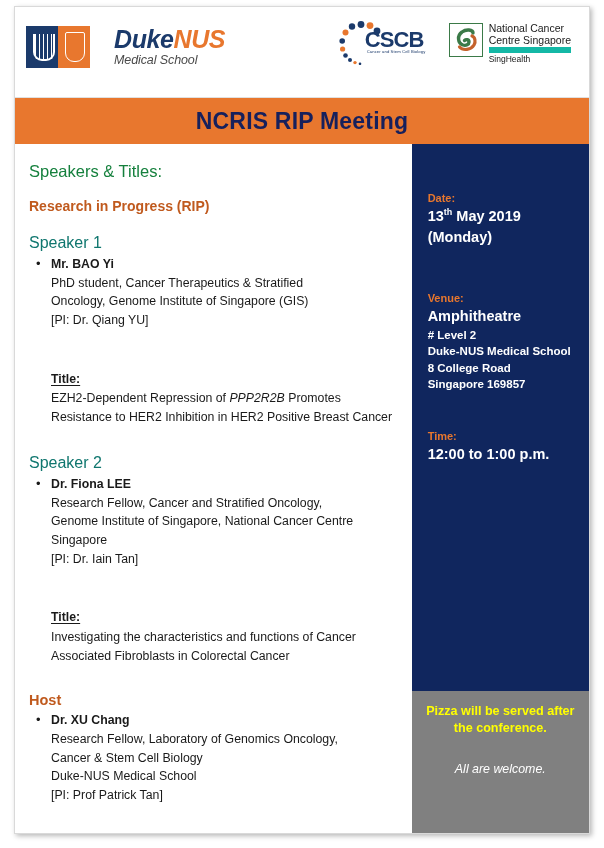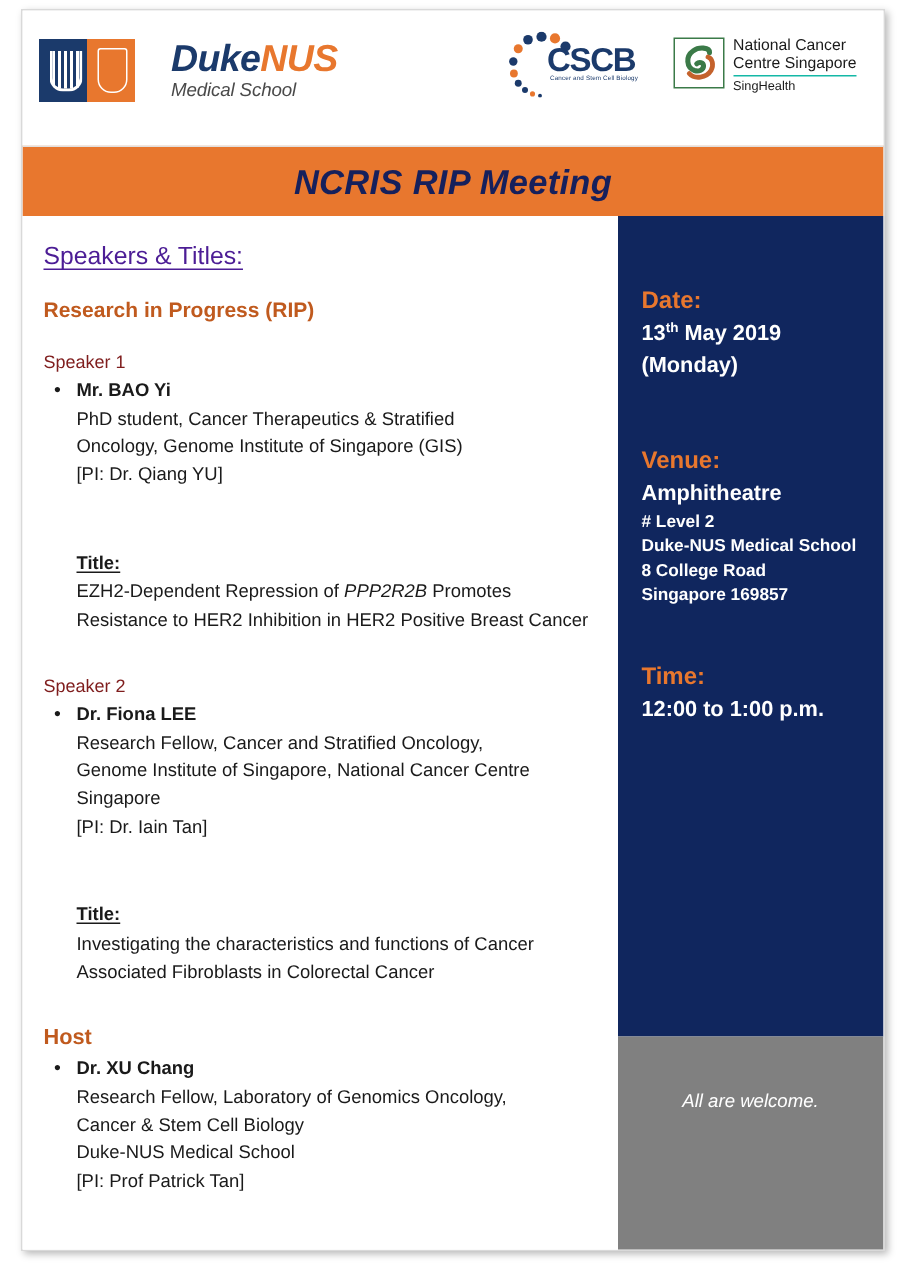--- a/index.html
+++ b/index.html
@@ -115,33 +115,32 @@
   .nccs-logo { display: flex; align-items: flex-start; gap: 6px; }
   .nccs-mark {
     width: 34px; height: 34px;
     border: 1.6px solid #3b7a48;
     display: flex; align-items: center; justify-content: center;
   }
   .nccs-words { line-height: 1.12; }
   .nccs-l1 { font-size: 10.5px; color: #1a1a1a; white-space: nowrap; }
   .nccs-l2 {
     font-size: 10.5px; color: #1a1a1a; white-space: nowrap;
-    border-bottom: 1px solid #14b8a6; padding-bottom: 1px;
+    border-bottom: 6px solid #14b8a6; padding-bottom: 1px;
   }
   .nccs-l3 { font-size: 8.5px; color: #1a1a1a; margin-top: 2px; }
 
   
   .title-band {
     background: #e8772e;
     height: 47px;
     display: flex;
     align-items: center;
     justify-content: center;
     border-top: 1px solid #e0e0e0;
-    font-style: italic;
   }
   .title-band-text {
     font-size: 23px;
     font-weight: bold;
     color: #16205c;
     letter-spacing: 0.2px;
   }
 
   
   .body-wrap {
@@ -158,34 +157,33 @@
 
   .right-col {
     width: 178px;
     display: flex;
     flex-direction: column;
   }
 
   
   .speakers-heading {
     font-size: 16.5px;
-    color: #4c1d95;
-    text-decoration: underline;
+    color: #15803d;
     text-underline-offset: 3px;
     margin-bottom: 17px;
   }
   .section-orange {
     font-size: 14px;
     font-weight: bold;
     color: #c05a1e;
     margin-bottom: 20px;
   }
   .speaker-label {
-    font-size: 12px;
-    color: #7f1d1d;
+    font-size: 16px;
+    color: #0f766e;
     margin-bottom: 3px;
   }
   .host-label {
     font-size: 14.5px;
     font-weight: bold;
     color: #c05a1e;
     margin-bottom: 3px;
   }
   .person-block {
     padding-left: 22px;
@@ -222,21 +220,21 @@
   .gap-lg { height: 27px; }
 
   
   .info-panel {
     background: #10265e;
     flex: 0 0 547px;
     padding: 48px 0 0 16px;
     color: #ffffff;
   }
   .info-label {
-    font-size: 16px;
+    font-size: 11px;
     font-weight: bold;
     color: #e8772e;
     margin-bottom: 2px;
   }
   .info-big {
     font-size: 14.5px;
     font-weight: bold;
     line-height: 1.45;
   }
   .info-big sup { font-size: 9px; vertical-align: super; }
@@ -390,20 +388,21 @@
         <div class="info-line">Singapore 169857</div>
 
         <div class="info-gap-2"></div>
 
         <div class="info-label">Time:</div>
         <div class="info-big">12:00 to 1:00 p.m.</div>
 
       </div>
 
       <div class="note-panel">
+        <div class="note-pizza">Pizza will be served after the conference.</div>
         <div class="note-gap"></div>
         <div class="note-reg">All are welcome.</div>
       </div>
 
     </div>
 
   </div>
 
 </div>
 

